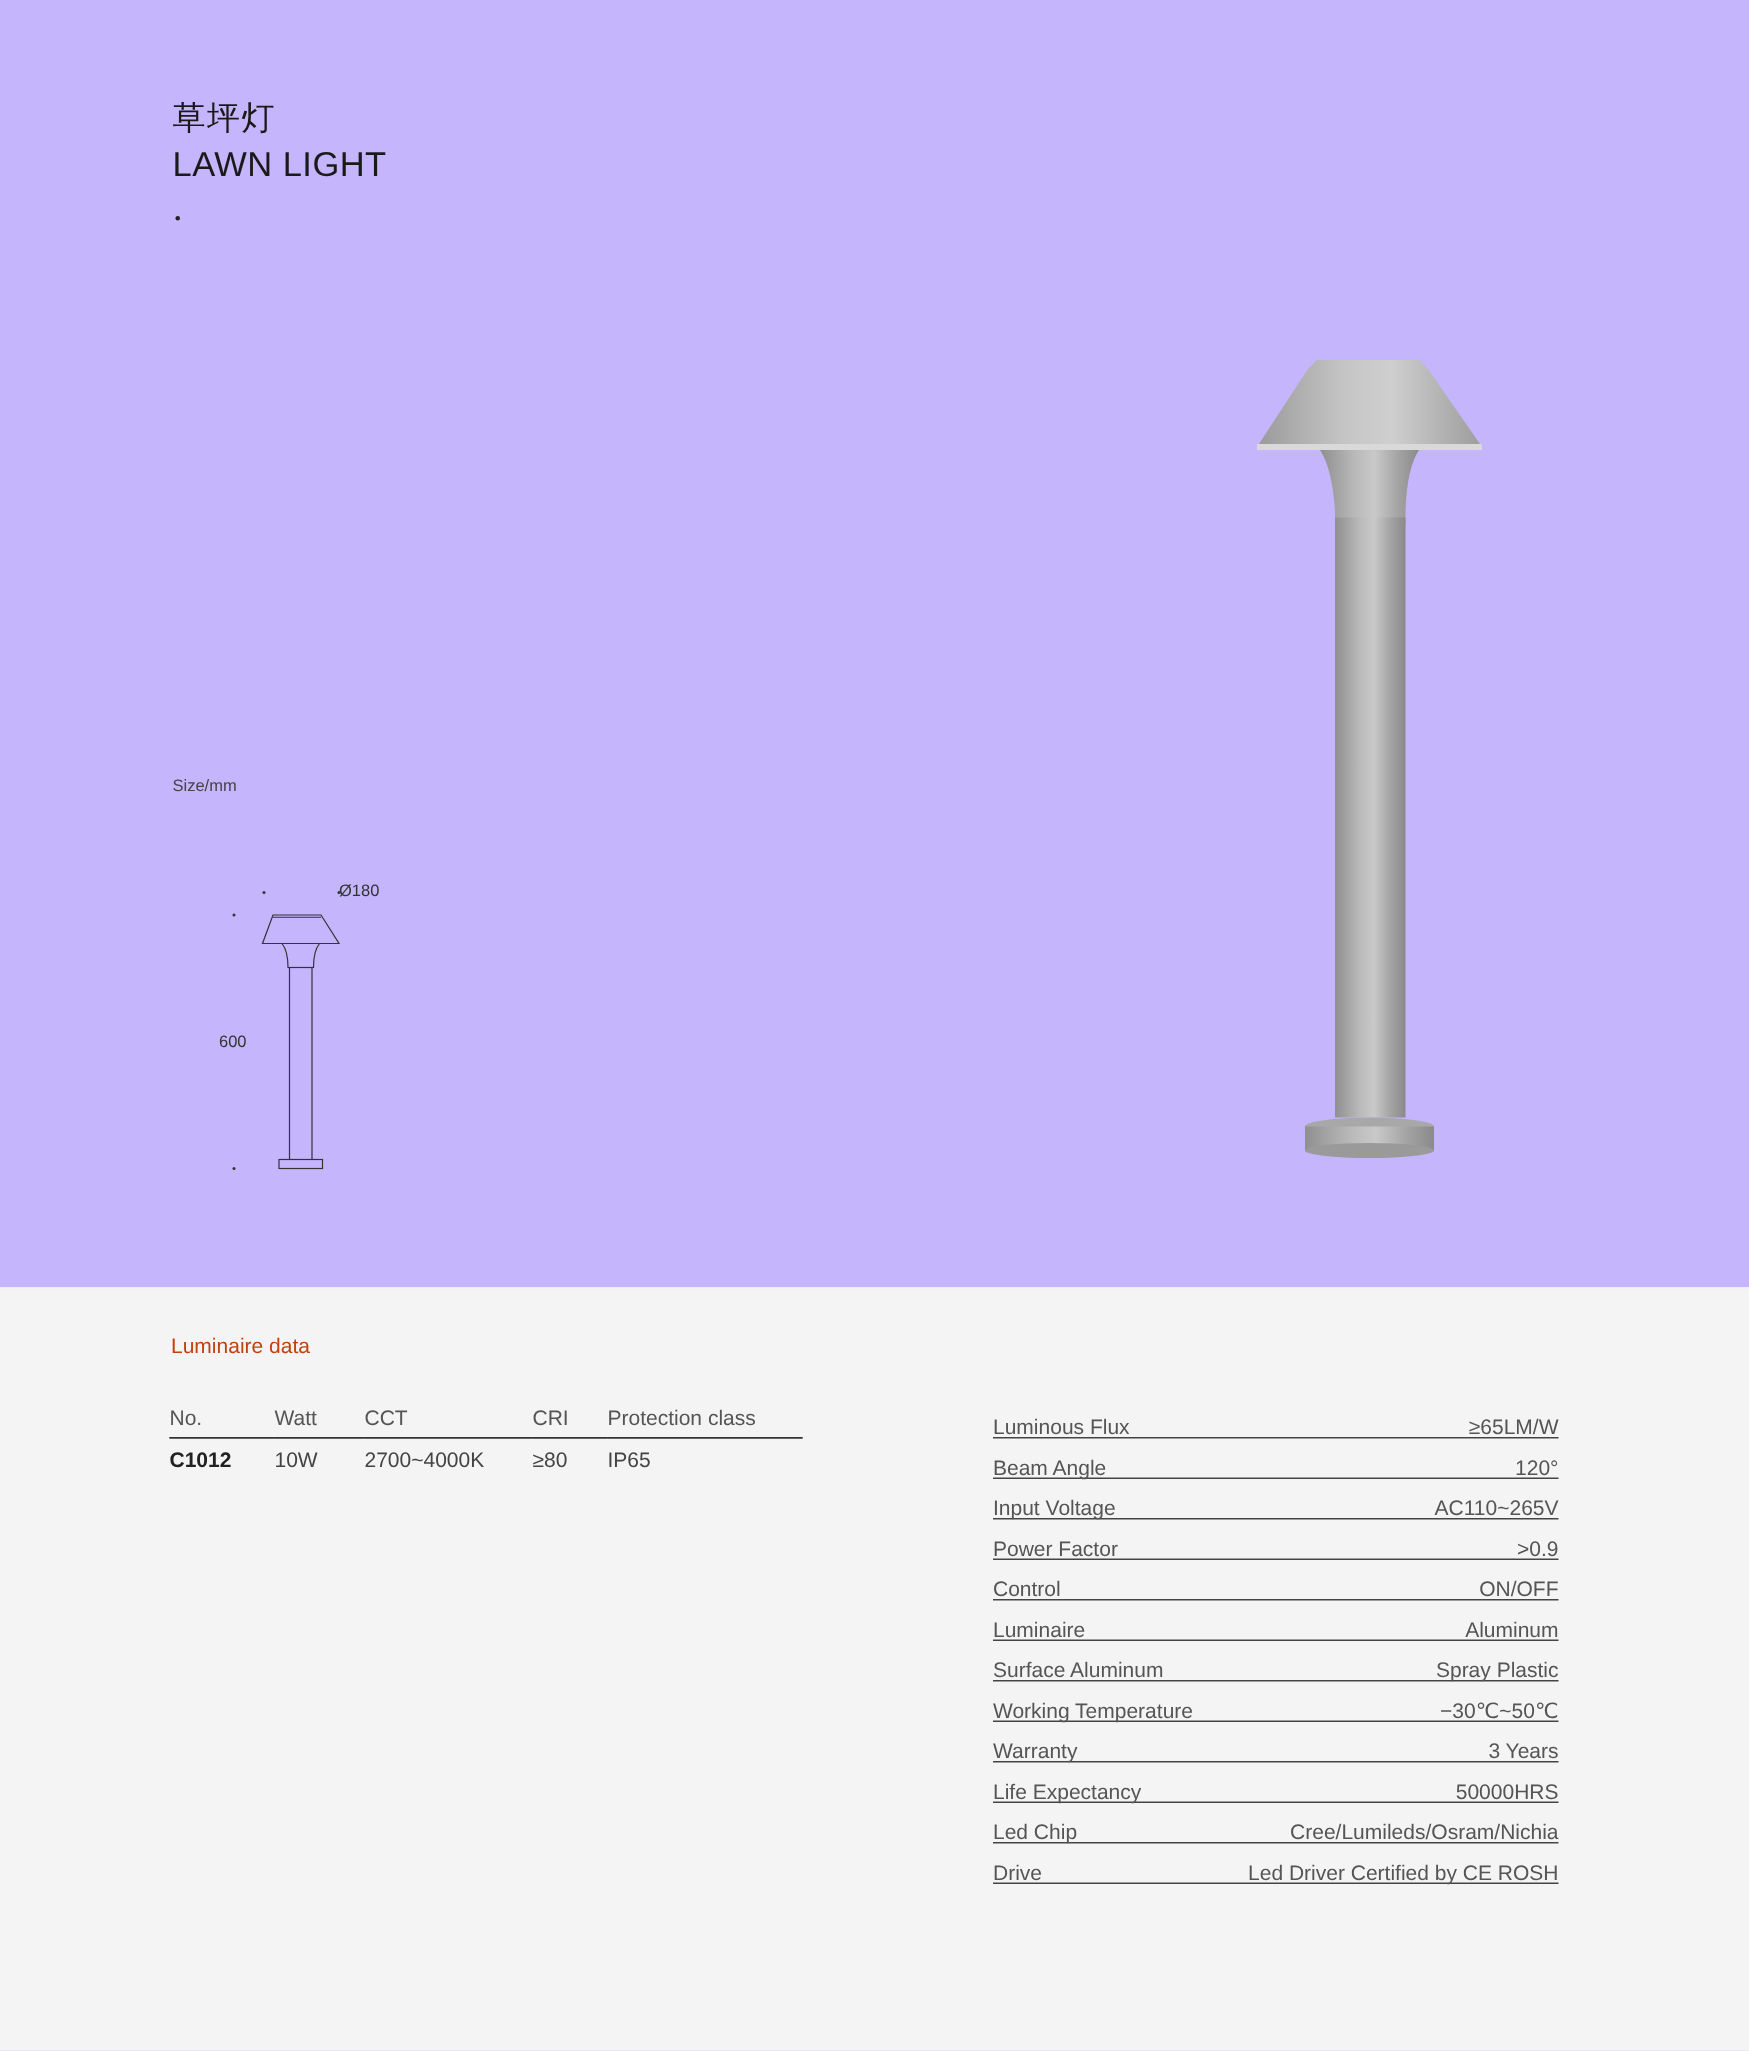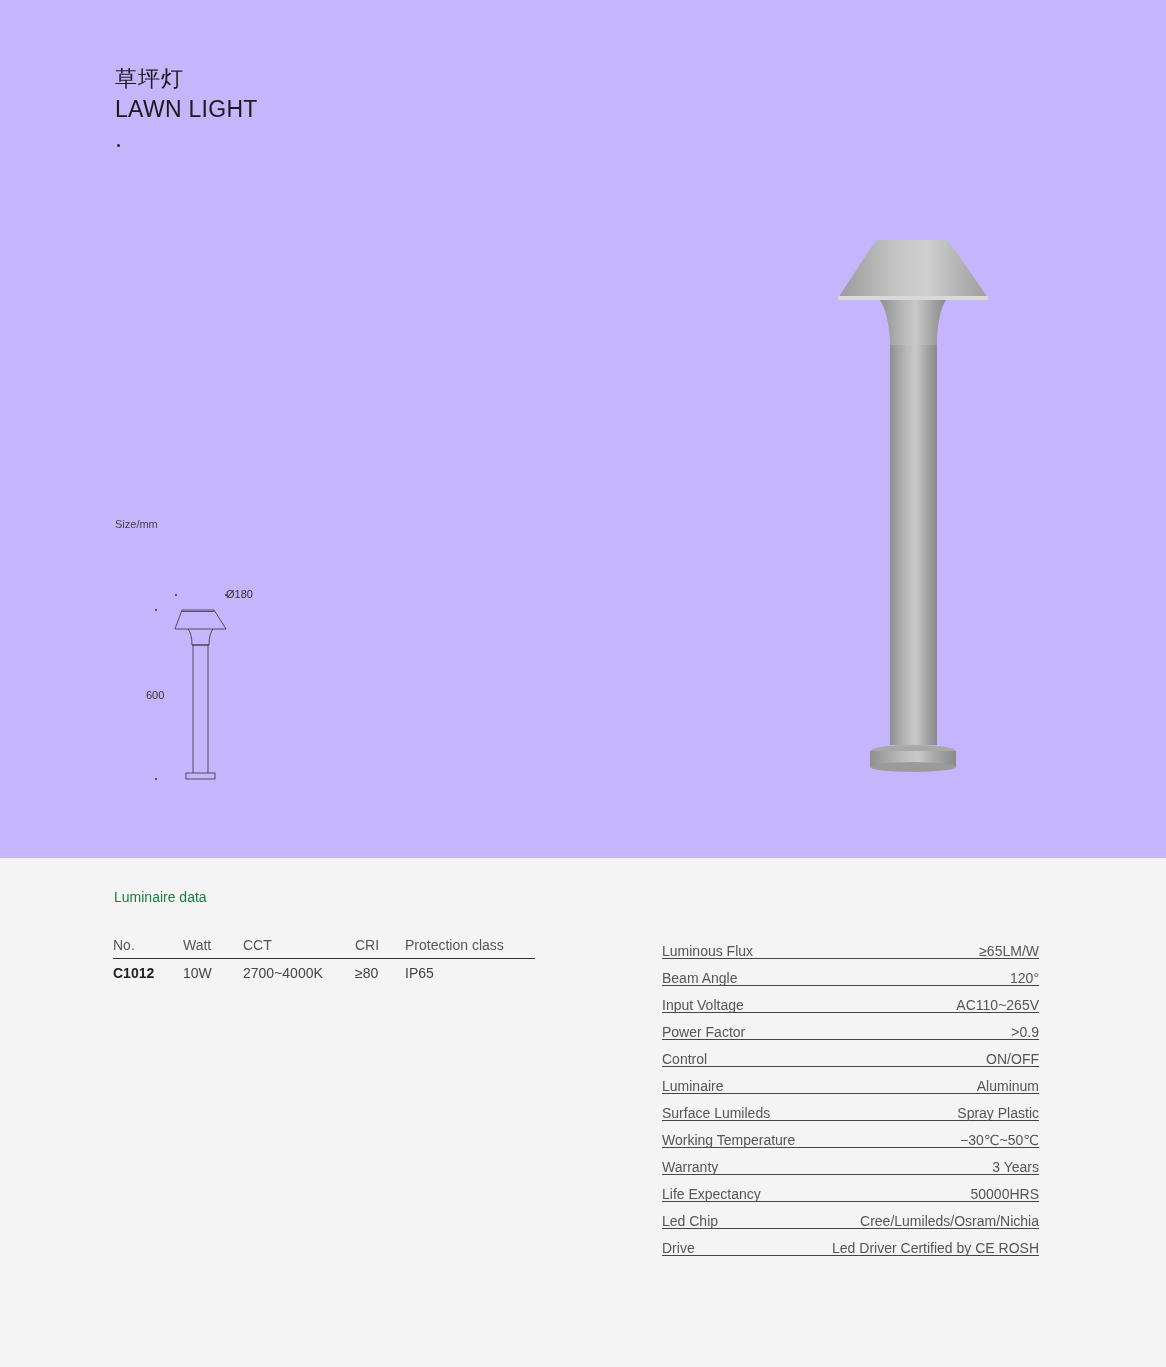--- a/index.html
+++ b/index.html
@@ -9,21 +9,21 @@
   .title-cn { position:absolute; left:115px; top:64px; font-size:22px; font-family:"DejaVu Sans", sans-serif; letter-spacing:1px; }
   .title-en { position:absolute; left:115px; top:96px; font-size:23px; letter-spacing:0.3px; }
   .title-dot { position:absolute; left:117px; top:144px; width:3px; height:3px; background:#222; border-radius:50%; }
   .size-label { position:absolute; left:115px; top:518px; font-size:11px; color:#444; }
   .dim-w { position:absolute; left:186px; top:588px; font-size:11px; color:#333;margin-left:40px; }
   .dim-h { position:absolute; left:146px; top:689px; font-size:11px; color:#333; }
   .dot { position:absolute; width:2px; height:2px; background:#333; border-radius:50%; }
   .drawing { position:absolute; left:170px; top:600px; }
   .photo { position:absolute; left:830px; top:230px; }
   .bottom { position:absolute; left:0; top:858px; width:1166px; height:509px; background:#f4f4f4; border-top:1px solid #efefef; }
-  .section-title { position:absolute; left:114px; top:889px; font-size:14px; color:#15803d; }
+  .section-title { position:absolute; left:114px; top:889px; font-size:14px; color:#c2410c; }
   .lum-table { position:absolute; left:113px; top:936px; width:422px; border-collapse:collapse; font-size:14px; }
   .lum-table th { font-weight:normal; color:#555; padding:0 0 4px 0; border-bottom:1.5px solid #333; height:18px; }
   .lum-table td { color:#444; padding:5px 0 0 0; height:18px; }
   .lum-table .l { text-align:left; }
   .lum-table .r { text-align:left; }
   .lum-table td.bold { font-weight:bold; color:#222; }
   .spec { position:absolute; left:662px; top:932px; width:377px; }
   .spec-row { display:flex; justify-content:space-between; align-items:center; height:26px; border-bottom:1.5px solid #444; font-size:14px; color:#555; padding-top:0; }
   .spec-row span { line-height:24px;margin-top:12px; }
 </style>
@@ -124,21 +124,21 @@
     </div>
   <div class="spec-row">
       <span>Control</span>
       <span>ON/OFF</span>
     </div>
   <div class="spec-row">
       <span>Luminaire</span>
       <span>Aluminum</span>
     </div>
   <div class="spec-row">
-      <span>Surface Lumileds</span>
+      <span>Surface Aluminum</span>
       <span>Spray Plastic</span>
     </div>
   <div class="spec-row">
       <span>Working Temperature</span>
       <span>−30℃~50℃</span>
     </div>
   <div class="spec-row">
       <span>Warranty</span>
       <span>3 Years</span>
     </div>

